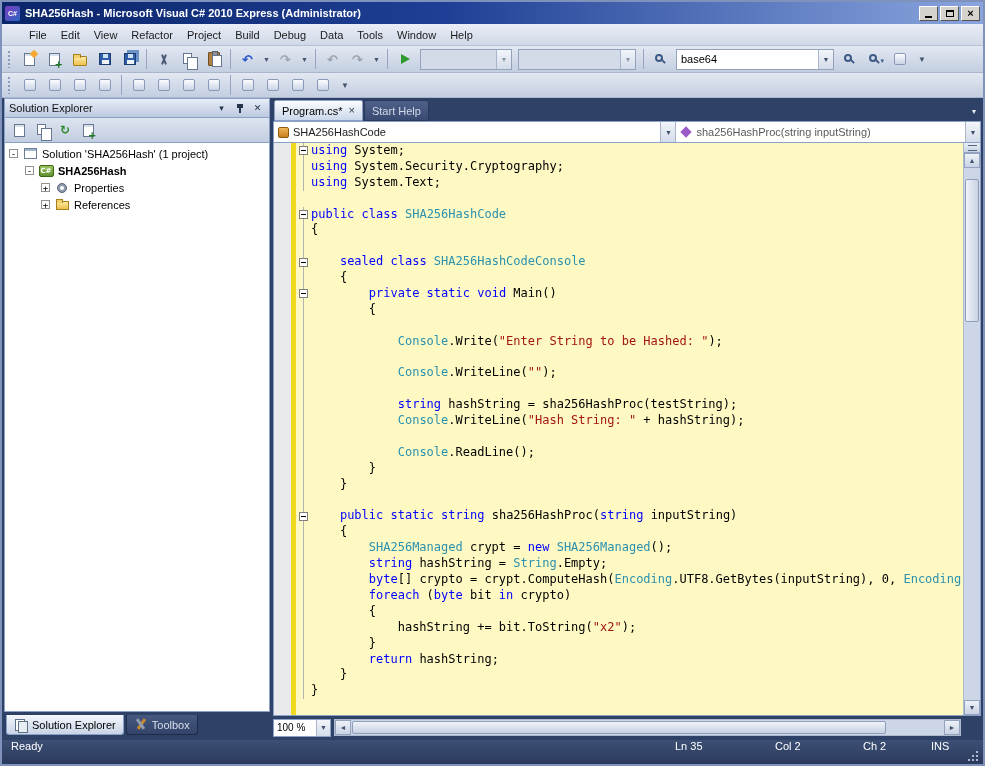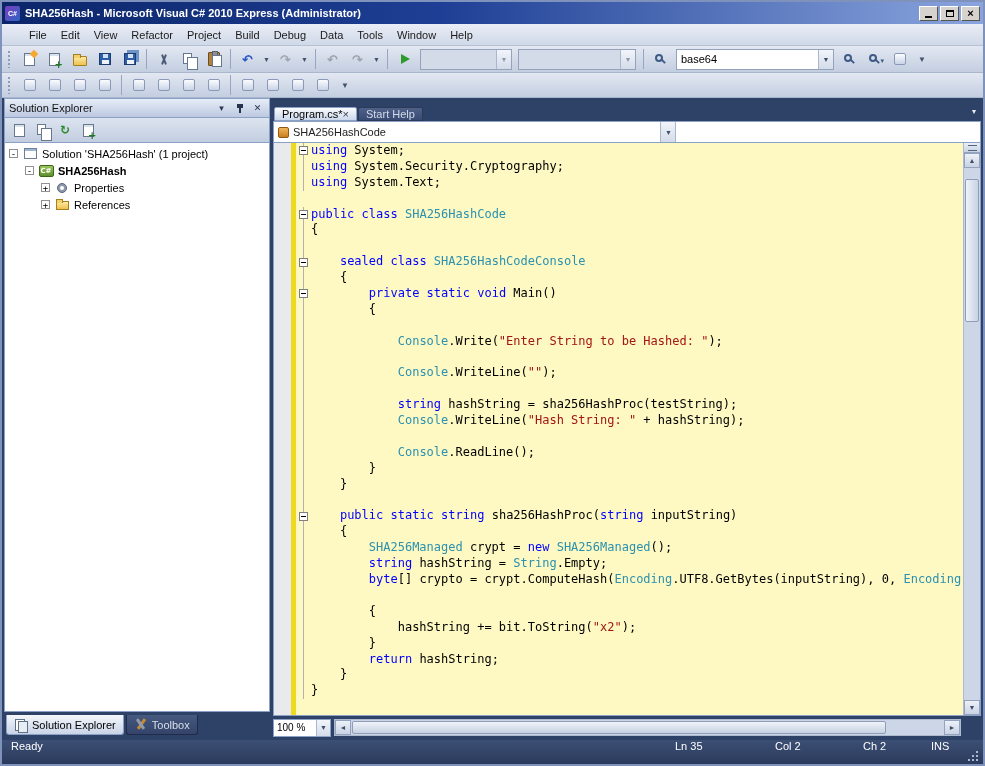--- a/index.html
+++ b/index.html
@@ -102,21 +102,21 @@
   .btab.active{background:linear-gradient(#F4F7FB,#C9D4E7);color:#000;border-color:#8AA0C4}
   .bt-ic{width:14px;height:13px;position:relative;flex:0 0 14px}
   .bt-se::before{content:"";position:absolute;left:1px;top:1px;width:8px;height:10px;background:#fff;border:1px solid #5E6F88}
   .bt-se::after{content:"";position:absolute;left:4px;top:3px;width:8px;height:10px;background:#E8EDF4;border:1px solid #5E6F88}
   .bt-tb::before{content:"";position:absolute;left:6px;top:0;width:3px;height:12px;background:#C98A2E;transform:rotate(35deg)}
   .bt-tb::after{content:"";position:absolute;left:5px;top:0;width:3px;height:12px;background:#8E9AAE;transform:rotate(-35deg)}
 
   
   .editor{flex:1;display:flex;flex-direction:column;min-width:0;min-height:0}
   .tabstrip{height:23px;flex:0 0 23px;display:flex;align-items:flex-end;gap:1px;padding-left:1px;position:relative}
-  .dtab{height:14px;display:flex;align-items:center;padding:0 7px;border-radius:2px 2px 0 0;border:1px solid #2C3A58}
+  .dtab{height:21px;display:flex;align-items:center;gap:6px;padding:0 7px;border-radius:2px 2px 0 0;border:1px solid #2C3A58}
   .dtab.active{background:linear-gradient(#FAFCFE,#CBD8EB);color:#000;border-color:#8AA0C4}
   .dtab.inactive{background:linear-gradient(#4F6188,#394B72);color:#D3DBEA}
   .tab-close{font-size:11px;color:#39415A;line-height:1}
   .tabstrip-overflow{position:absolute;right:5px;bottom:5px;color:#E8EDF6;font-size:8px}
   .navbar{height:22px;flex:0 0 22px;display:flex;background:#fff;border:1px solid #8AA0C4}
   .nv-combo{display:flex;align-items:center;gap:4px;padding-left:4px;overflow:hidden;white-space:nowrap}
   .nv-class{flex:0 0 57%;border-right:1px solid #A9B6CC}
   .nv-member{flex:1}
   .nv-label{flex:1;overflow:hidden;color:#222}
   .nv-member .nv-label{color:#5A5A5A}
@@ -457,20 +457,25 @@
             <span class="tab-label">Start Help</span>
           </div>
           <span class="tabstrip-overflow">▾</span>
       </div>
       <div class="navbar">
         <div class="nv-combo nv-class">
           <span class="nv-class-icon"></span>
           <span class="nv-label">SHA256HashCode</span>
           <span class="combo-arrow">▼</span>
         </div>
+        <div class="nv-combo nv-member">
+          <span class="nv-method-icon"></span>
+          <span class="nv-label">sha256HashProc(string inputString)</span>
+          <span class="combo-arrow">▼</span>
+        </div>
       </div>
       <div class="code-wrap">
         <div class="margin-strip"></div>
         <div class="change-bar"></div>
         <div class="code-lines" id="code-lines">
             <div class="code-line guide">
               <span class="outline-cell">
                 <span class="obox"></span>
               </span>
               <span class="code-text"><span class="tok-k">using</span><span class="tok-p"> System;</span></span>
@@ -586,20 +591,21 @@
             <div class="code-line guide">
               <span class="outline-cell"></span>
               <span class="code-text"><span class="tok-p">        </span><span class="tok-k">string</span><span class="tok-p"> hashString = </span><span class="tok-t">String</span><span class="tok-p">.Empty;</span></span>
             </div>
             <div class="code-line guide">
               <span class="outline-cell"></span>
               <span class="code-text"><span class="tok-p">        </span><span class="tok-k">byte</span><span class="tok-p">[] crypto = crypt.ComputeHash(</span><span class="tok-t">Encoding</span><span class="tok-p">.UTF8.GetBytes(inputString), 0, </span><span class="tok-t">Encoding</span><span class="tok-p">.UTF</span></span>
             </div>
             <div class="code-line guide">
               <span class="outline-cell"></span>
+              <span class="code-text"><span class="tok-p">        </span><span class="tok-k">foreach</span><span class="tok-p"> (</span><span class="tok-k">byte</span><span class="tok-p"> bit </span><span class="tok-k">in</span><span class="tok-p"> crypto)</span></span>
             </div>
             <div class="code-line guide">
               <span class="outline-cell"></span>
               <span class="code-text"><span class="tok-p">        {</span></span>
             </div>
             <div class="code-line guide">
               <span class="outline-cell"></span>
               <span class="code-text"><span class="tok-p">            hashString += bit.ToString(</span><span class="tok-r">"x2"</span><span class="tok-p">);</span></span>
             </div>
             <div class="code-line guide">

